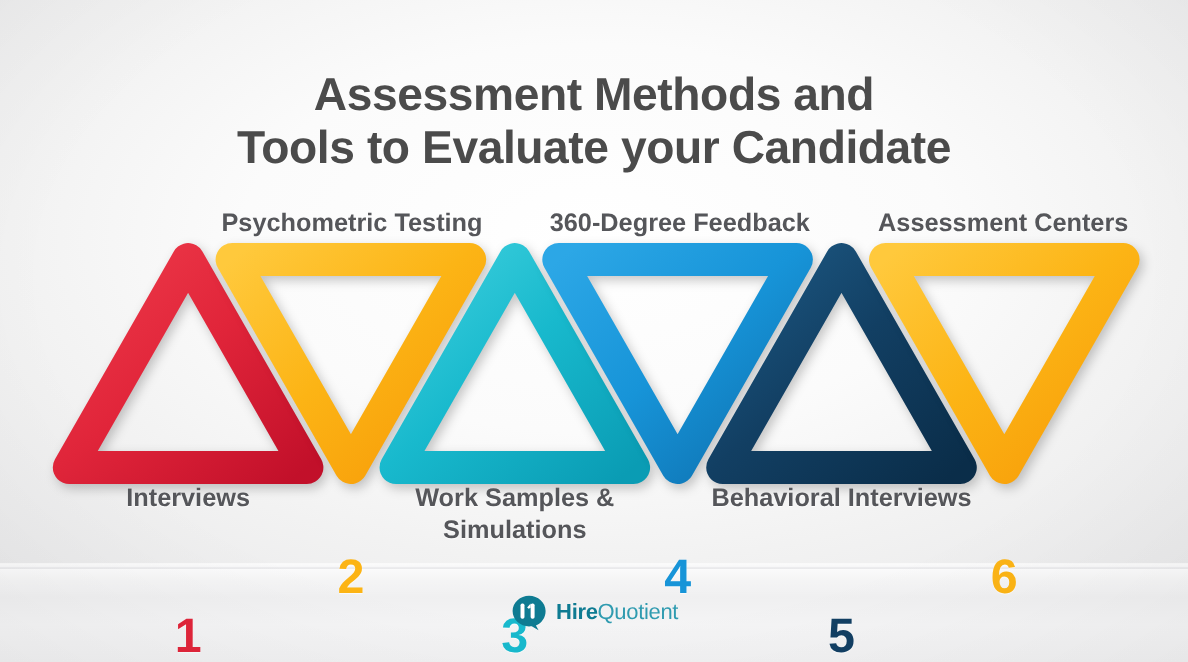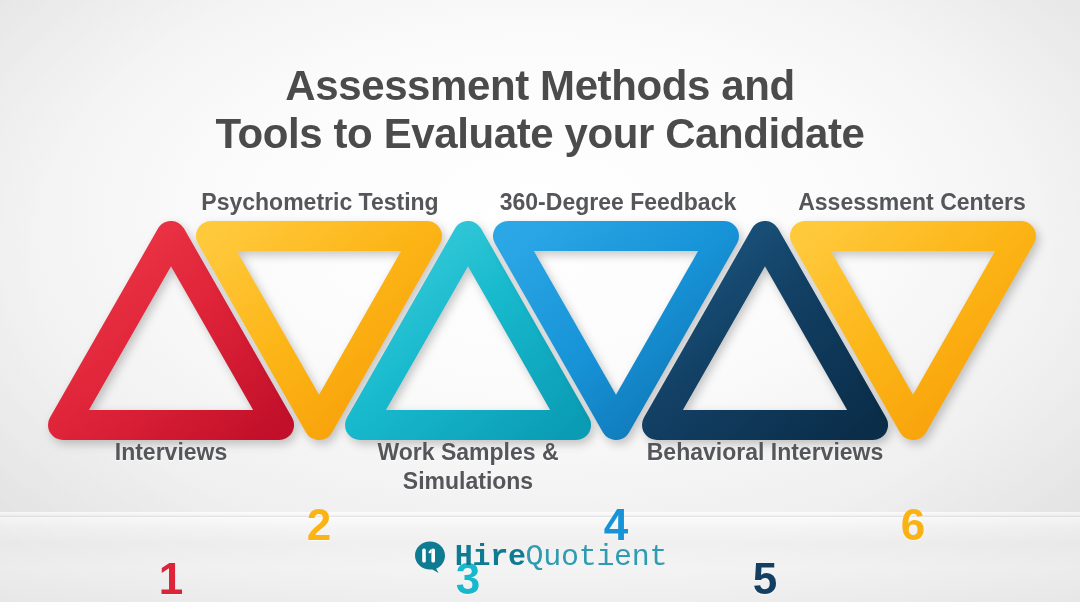--- a/index.html
+++ b/index.html
@@ -76,21 +76,21 @@
     text-shadow:0 1px 1px rgba(255,255,255,.9);
     white-space:pre-line;
   }
 
   
   .logo{
     position:absolute;left:0;right:0;top:540px;
     display:flex;align-items:center;justify-content:center;gap:8px;
   }
   .logo-mark{width:34px;height:34px;display:block;}
-  .logo-text{font-size:30px;line-height:34px;letter-spacing:-0.3px;font-family:Liberation Mono, monospace;}
+  .logo-text{font-size:20px;line-height:34px;letter-spacing:-0.3px;}
   .logo-text .b{font-weight:bold;color:#0e7b92;}
   .logo-text .n{font-weight:400;color:#2f9bb0;}
 </style>
 </head>
 <body>
 
 <div class="stage">
 
   <div class="floor"></div>
   <div class="floor-edge"></div>

